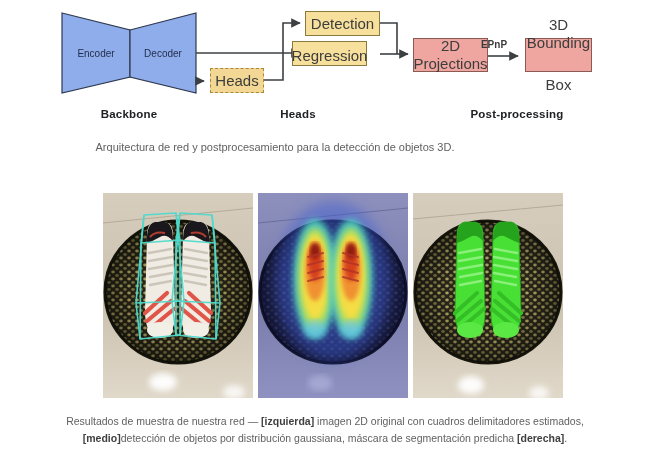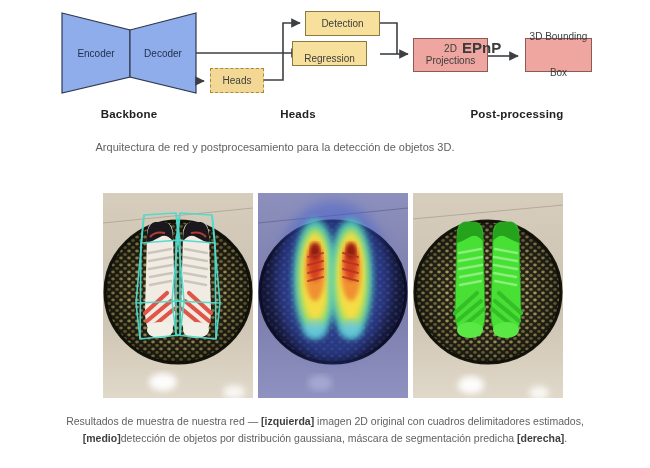--- a/index.html
+++ b/index.html
@@ -8,26 +8,26 @@
 
   
   .diagram { position:absolute; left:0; top:0; width:650px; height:135px; }
   .diagram svg.connlayer { position:absolute; left:0; top:0; pointer-events:none; }
   .bb-shape { fill:var(--backbone-fill,#8fadea); stroke:#2e3950; stroke-width:1.2; }
   .conn { stroke:var(--connector,#3c4043); stroke-width:1.6; fill:none; }
   svg text { font-family:"Liberation Sans", sans-serif; }
   .bb-label { font-size:10px; fill:#1f2b4a; text-anchor:middle; }
 
   .dbox { position:absolute; display:flex; flex-direction:column; align-items:center; justify-content:center;
-          text-align:center; font-size:10px; color:#3d3d3d; line-height:1.2; box-sizing:border-box; }
+          text-align:center; font-size:15px; color:#3d3d3d; line-height:1.2; box-sizing:border-box; }
   .dbox.yellow { background:var(--heads-fill,#f7df9c); border:1px solid #8a7a40; }
   .dbox.pink   { background:var(--post-fill,#efa6a0); border:1px solid #8c5a55; }
   .dbox.dashed { background:#f2d894; border:1.6px dashed #a8893c; }
-  .epnp { position:absolute; left:462px; top:39px; width:34px; text-align:left;
-          font-size:15px; font-weight:bold; color:#3b3b3b; }
+  .epnp { position:absolute; left:477px; top:39px; width:34px; text-align:center;
+          font-size:10px; font-weight:bold; color:#3b3b3b; }
   .group-label { position:absolute; top:108px; text-align:center; font-weight:bold;
                  font-size:11.5px; color:#202124; letter-spacing:.2px; }
 
   
   .cap1 { position:absolute; left:0; top:141px; width:550px; text-align:center;
           font-size:11px; color:#616161; }
   .cap2 { position:absolute; left:0; top:413px; width:650px; text-align:center;
           font-size:10.5px; line-height:17px; color:#616161; }
   .cap2 b { color:#3f3f3f; }
 

